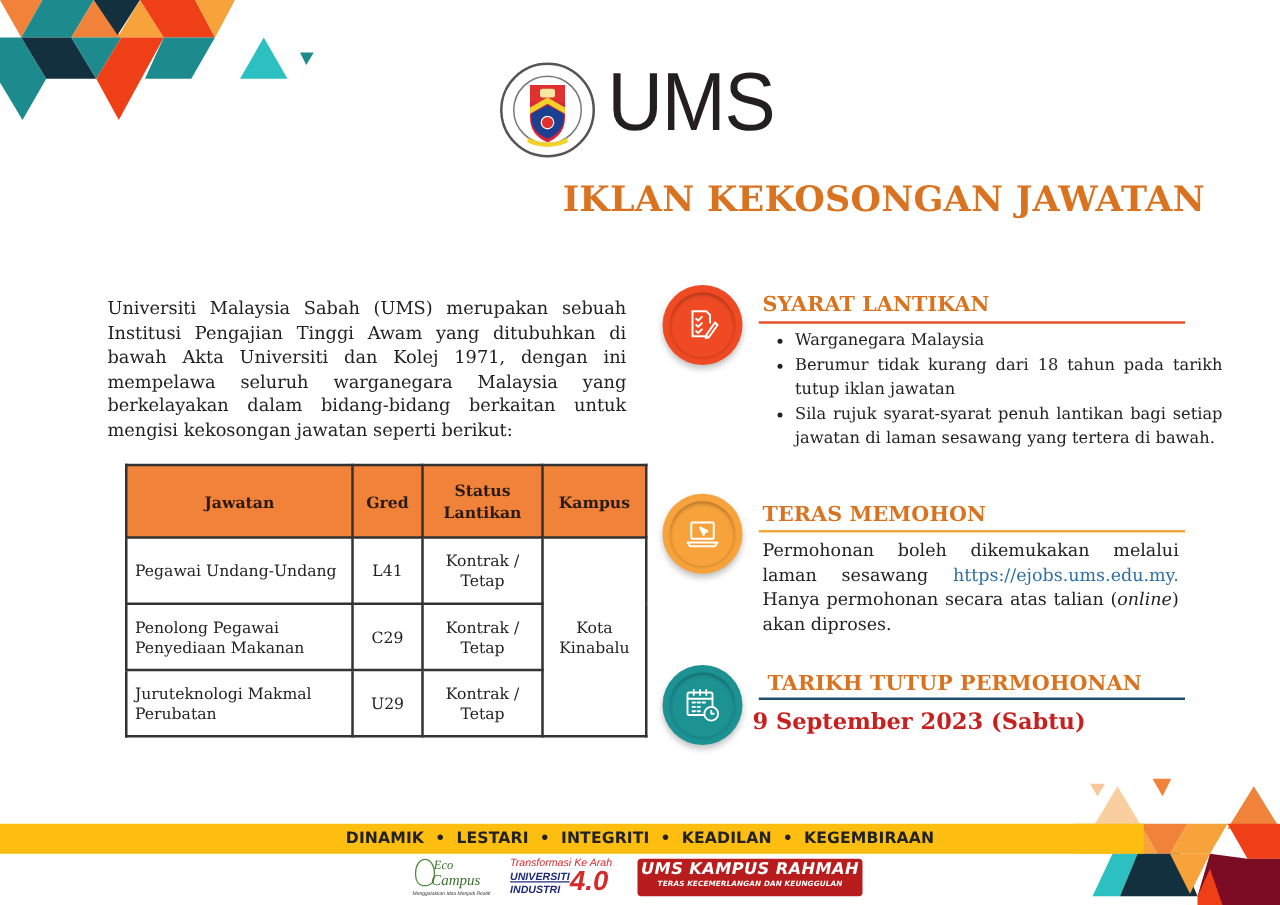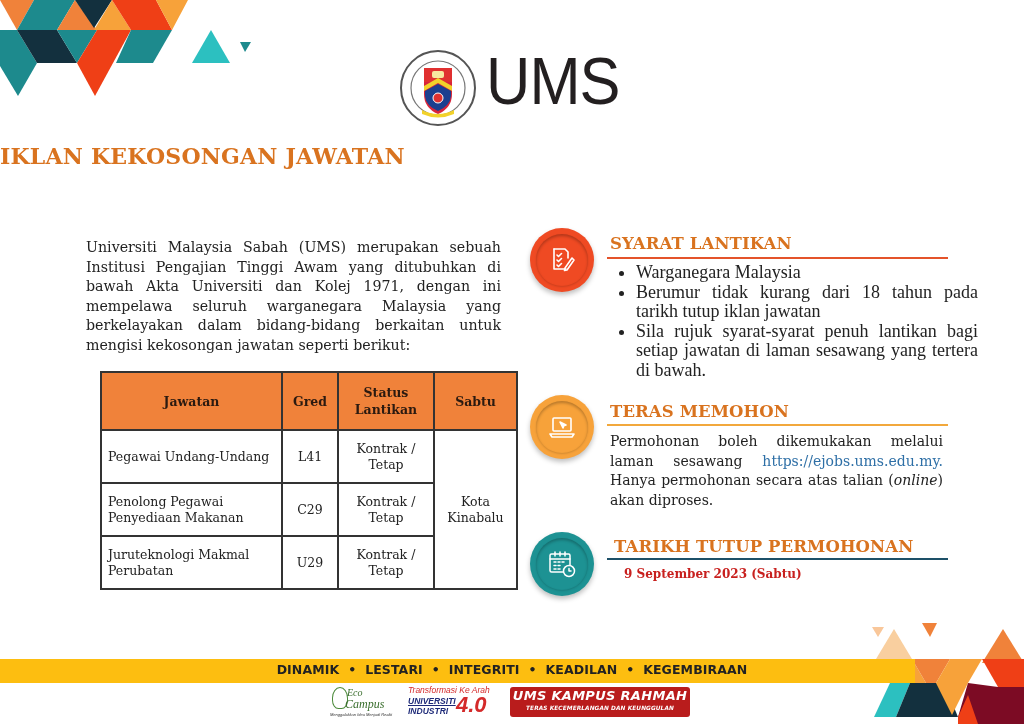--- a/index.html
+++ b/index.html
@@ -6,38 +6,38 @@
   body { width:1024px; height:724px; position:relative; overflow:hidden; background:#ffffff; font-family:"DejaVu Serif", serif; color:#222; }
   .abs { position:absolute; }
   
   #deco-tl { left:0; top:0; width:260px; height:100px; }
   #deco-br { left:860px; top:615px; width:164px; height:109px; }
   
   #logo { left:398px; top:48px; width:240px; height:80px; }
   .ums-word { position:absolute; left:88px; top:-2px; font-family:"Liberation Sans", sans-serif; font-size:66px; letter-spacing:-1px; color:#231f20; line-height:70px; transform:scaleX(0.93); transform-origin:left; }
   .ums-sub { position:absolute; left:89px; top:60px; font-family:"Liberation Sans", sans-serif; font-size:12.5px; color:#231f20; letter-spacing:-0.2px; }
   
-  #title { left:0; width:964px; top:143px; text-align:left; font-family:"DejaVu Serif", serif; font-weight:bold; font-size:22px; color:#d9731f; letter-spacing:0.2px; }
+  #title { left:0; width:964px; top:143px; text-align:right; font-family:"DejaVu Serif", serif; font-weight:bold; font-size:28px; color:#d9731f; letter-spacing:0.2px; }
   
   #intro { left:86px; top:238px; width:415px; font-size:14.2px; line-height:19.5px; text-align:justify; color:#222; }
   
   #jobs-table { left:84px; top:371px; width:418px; border-collapse:collapse; font-size:12.5px;margin-left:16px; }
   #jobs-table th { background:#f0823a; color:#2b1a10; font-weight:bold; font-size:12.5px; border:2px solid #333; height:54px; text-align:center; line-height:17px; }
   #jobs-table td { border:2px solid #333; text-align:center; background:#fff; height:49px; line-height:16px; font-size:12.5px; color:#222; }
   #jobs-table td.left { text-align:left; padding-left:6px;border-radius:18px; }
   
   .circle { position:absolute; width:64px; height:64px; border-radius:50%; box-shadow:0 3px 5px rgba(0,0,0,0.25); }
   .circle .inner { position:absolute; left:6px; top:6px; width:52px; height:52px; border-radius:50%; box-shadow:0 2px 3px rgba(0,0,0,0.25) inset, 0 1px 2px rgba(0,0,0,0.15); display:flex; align-items:center; justify-content:center; }
   .sec-title { position:absolute; font-family:"DejaVu Serif", serif; font-weight:bold; font-size:16.5px; color:#d9731f; letter-spacing:0.1px; }
   .sec-line { position:absolute; height:2px; }
-  #req-list { left:608px; top:263px; width:342px; margin:0; padding:0 0 0 28px; font-size:18px; line-height:19.5px; text-align:justify;font-family:Liberation Serif, serif; }
+  #req-list { left:608px; top:263px; width:342px; margin:0; padding:0 0 0 28px; font-size:13px; line-height:19.5px; text-align:justify; }
   #req-list li { padding-left:0; }
   #apply-text { left:610px; top:432px; width:333px; font-size:14px; line-height:19.5px; text-align:justify; }
   .link { color:#2e6fa6; }
-  #deadline-date { left:624px; top:567px; font-weight:bold; font-size:12px; color:#c8201e; }
+  #deadline-date { left:602px; top:567px; font-weight:bold; font-size:18px; color:#c8201e; }
   
   #values-band { left:0; top:659px; width:915px; height:24px; background:#fdbe10; }
   #values-text { left:0; top:662px; width:1024px; text-align:center; font-family:"DejaVu Sans", sans-serif; font-weight:bold; font-size:12.5px; color:#222; letter-spacing:0.1px; }
   #logos-row { left:330px; top:685px; height:36px; width:370px;font-style:italic; }
   .eco { position:absolute; left:0; top:0; width:62px; height:36px; }
   .eco .leaf { position:absolute; left:2px; top:2px; width:14px; height:20px; border:1.5px solid #4b8a3a; border-radius:50% 50% 40% 40%; }
   .eco .t1 { position:absolute; left:17px; top:2px; font-family:"Liberation Serif", serif; font-size:10px; color:#3a6e2d; }
   .eco .t2 { position:absolute; left:15px; top:12px; font-family:"Liberation Serif", serif; font-size:12px; color:#3a6e2d; }
   .eco .t3 { position:absolute; left:0; top:27px; font-family:"Liberation Sans", sans-serif; font-size:4px; color:#333; white-space:nowrap; }
   .ui40 { position:absolute; left:78px; top:0; width:95px; height:36px; }
@@ -87,21 +87,21 @@
 <div id="title" class="abs">IKLAN KEKOSONGAN JAWATAN</div>
 
 <div id="intro" class="abs">Universiti Malaysia Sabah (UMS) merupakan sebuah Institusi Pengajian Tinggi Awam yang ditubuhkan di bawah Akta Universiti dan Kolej 1971, dengan ini mempelawa seluruh warganegara Malaysia yang berkelayakan dalam bidang-bidang berkaitan untuk mengisi kekosongan jawatan seperti berikut:</div>
 
 <table id="jobs-table" class="abs">
   <thead>
     <tr>
       <th style="width:177px">Jawatan</th>
       <th style="width:52px">Gred</th>
       <th style="width:92px"><span style="display:inline-block;width:70px;">Status Lantikan</span></th>
-      <th>Sabtu</th>
+      <th>Kampus</th>
     </tr>
   </thead>
   <tbody>
     <tr>
       <td class="left">Pegawai Undang-Undang</td>
       <td>L41</td>
       <td><span style="display:inline-block;width:70px;">Kontrak / Tetap</span></td>
       <td rowspan="3"><span style="display:inline-block;width:60px;">Kota Kinabalu</span></td>
     </tr>
     <tr>

